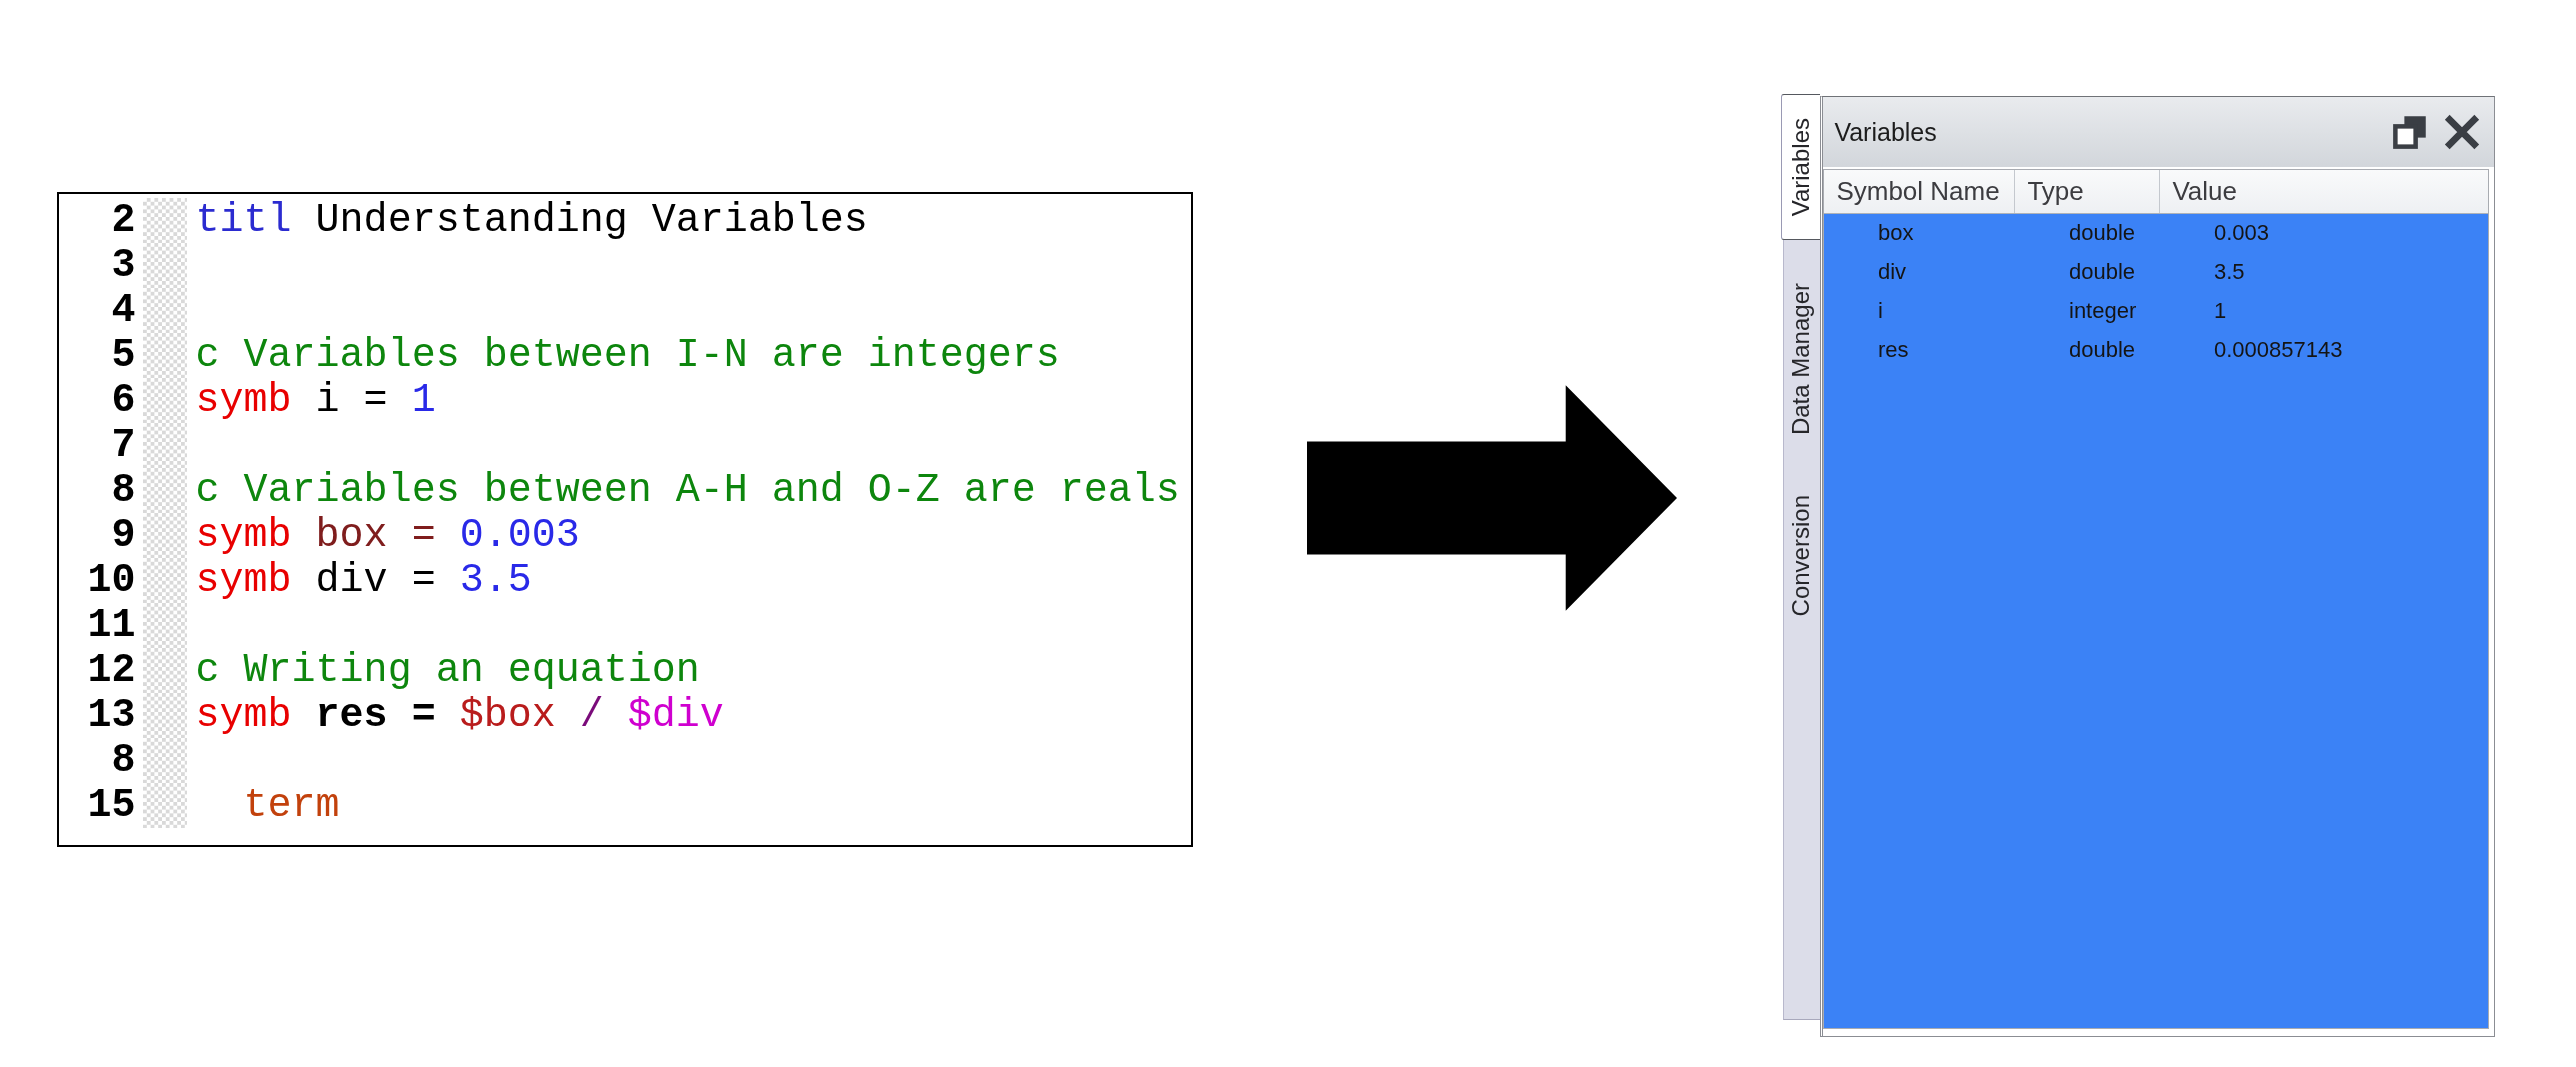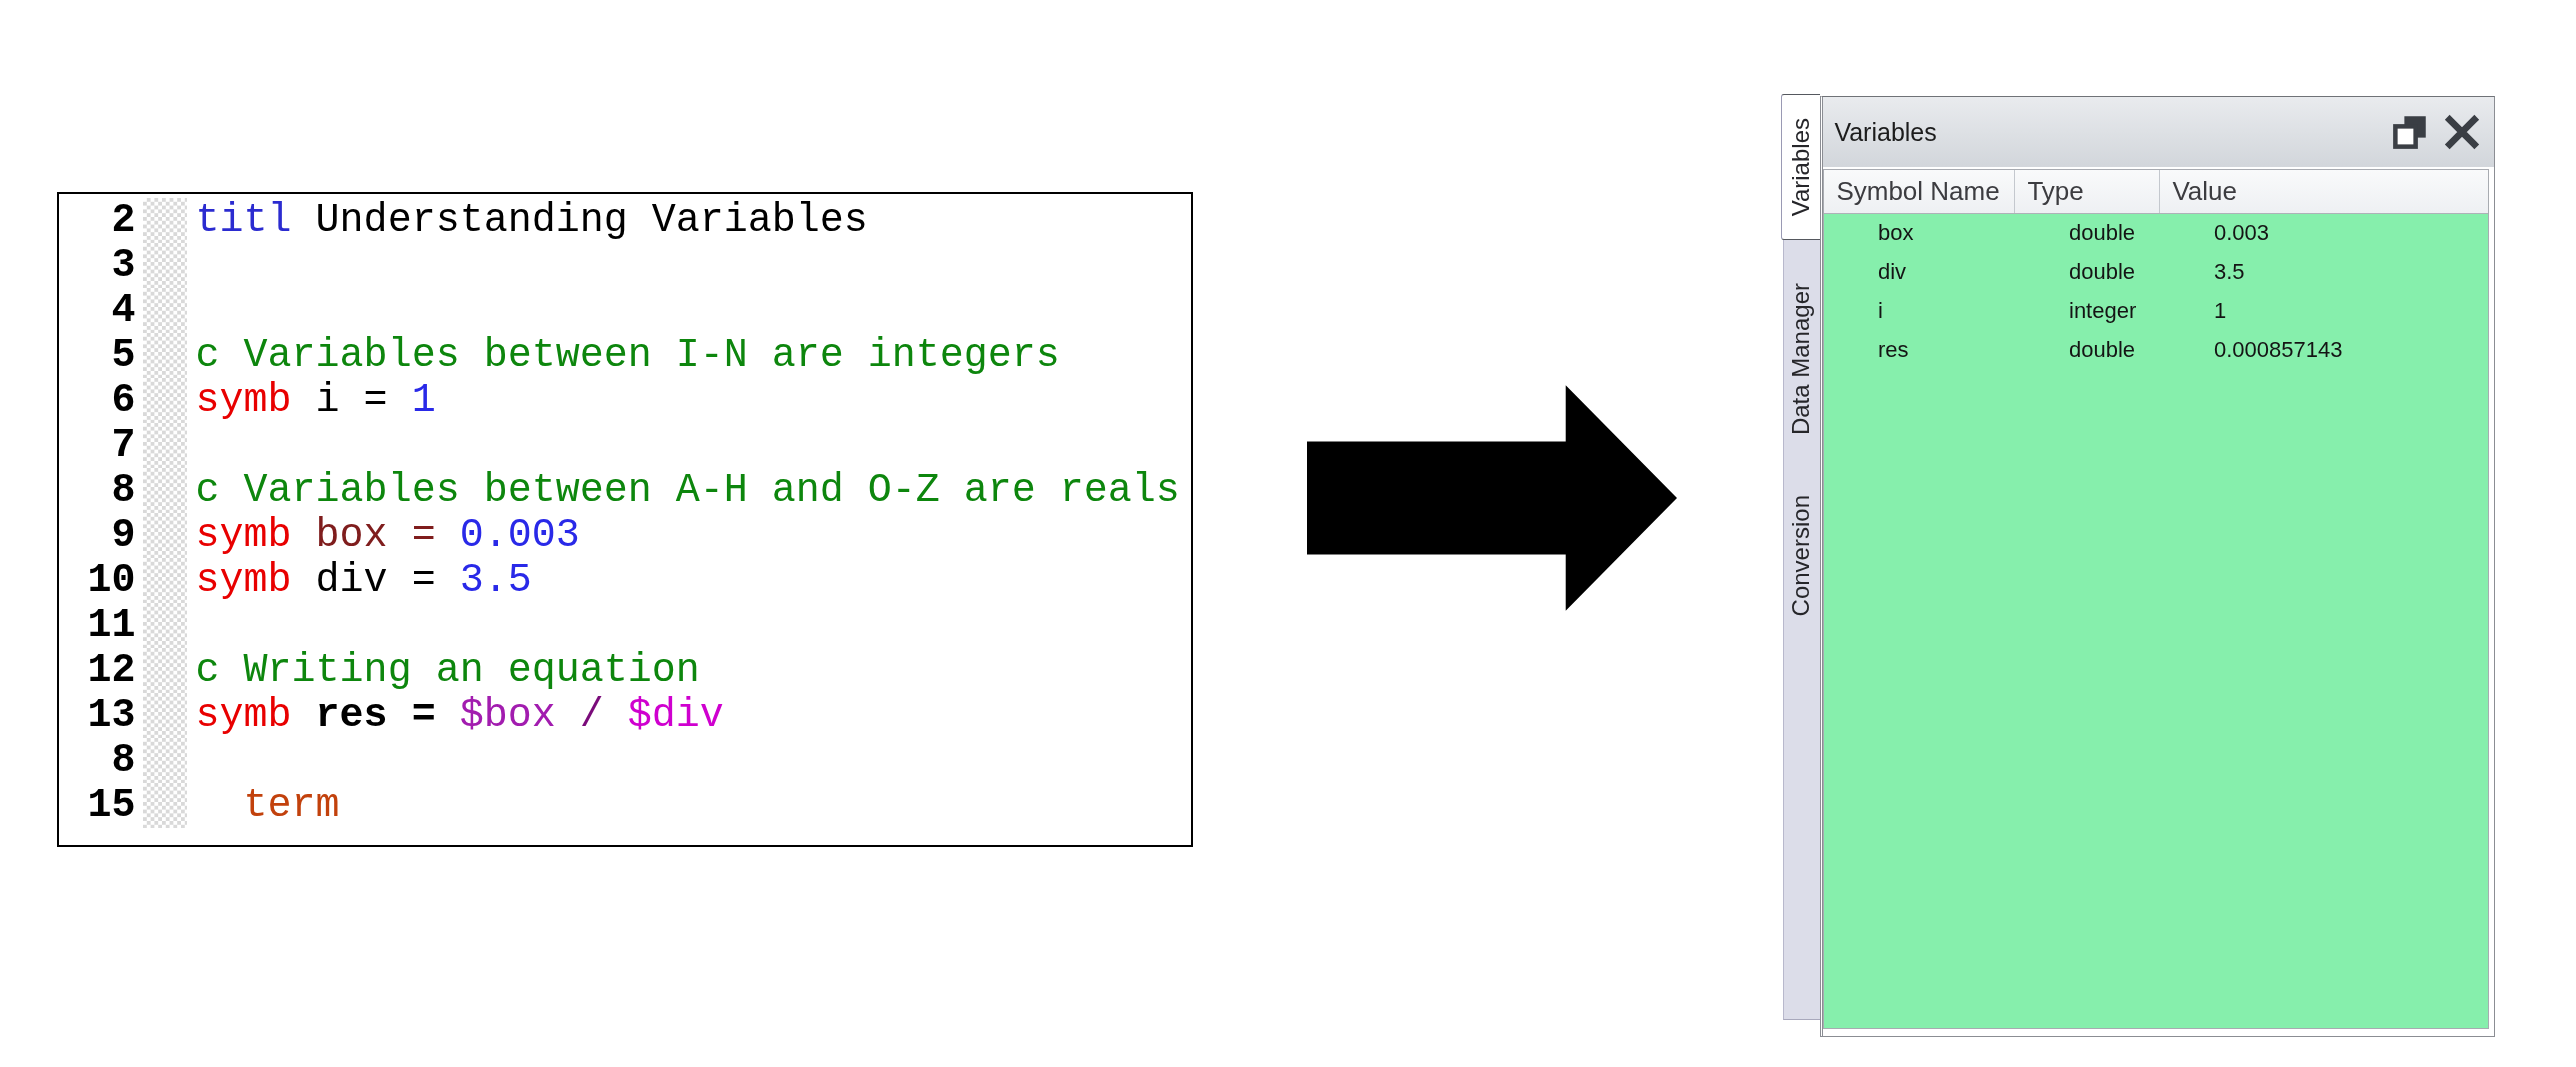--- a/index.html
+++ b/index.html
@@ -36,21 +36,21 @@
   .dock-body{position:absolute;left:1820px;top:96px;width:675px;height:941px;background:#ffffff;
              border-top:1.9px solid #6f7277;border-right:1.9px solid #8b8d93;border-bottom:1.9px solid #8b8d93;
              border-left:3.8px double #8b8d93;box-sizing:border-box;display:flex;flex-direction:column;}
   .titlebar{height:70px;flex:0 0 70px;background:linear-gradient(#e9ebee,#d2d6db);
             display:flex;align-items:center;padding:0 13.3px 0 11.4px;box-sizing:border-box;}
   .titlebar .title{font-size:25px;color:#1c1c1c;flex:1 1 auto;}
   .tb-icons{display:flex;align-items:center;gap:13.3px;}
   .tb-btn{width:38px;height:42px;display:flex;align-items:center;justify-content:center;}
 
   .var-table{flex:1 1 auto;margin:1.9px 4.8px 6.7px 0;border:1.9px solid #a8abb1;box-sizing:border-box;
-             background:#86efac;overflow:hidden;}
+             background:#3b82f6;overflow:hidden;}
   .thead{display:grid;grid-template-columns:191px 145px 1fr;height:44px;
          background:linear-gradient(#f9fafb,#eef0f3);border-bottom:1.9px solid #aeb2b8;box-sizing:border-box;}
   .th{display:flex;align-items:center;padding-left:12.4px;font-size:26px;color:#3c3c40;
       border-right:1px solid #c4c8ce;box-sizing:border-box;}
   .th:last-child{border-right:none;}
   .trow{display:grid;grid-template-columns:191px 145px 1fr;height:39px;}
   .td{display:flex;align-items:center;padding-left:54px;font-size:22px;color:#141414;box-sizing:border-box;white-space:nowrap;}
 </style>
 </head>
 <body>
@@ -110,21 +110,21 @@
           <span class="src"></span>
         </div>
         <div class="code-line">
           <span class="ln">12</span>
           <span class="hatch"></span>
           <span class="src"><span style="color: rgb(13, 134, 13);">c Writing an equation</span></span>
         </div>
         <div class="code-line">
           <span class="ln">13</span>
           <span class="hatch"></span>
-          <span class="src"><span style="color: rgb(232, 0, 0);">symb</span><span style="color: rgb(0, 0, 0); font-weight: bold;"> res = </span><span style="color: #a21caf;">$box</span><span style="color: rgb(0, 0, 0);"> </span><span style="color: rgb(122, 11, 122);">/</span><span style="color: rgb(0, 0, 0);"> </span><span style="color: rgb(207, 0, 207);">$div</span></span>
+          <span class="src"><span style="color: rgb(232, 0, 0);">symb</span><span style="color: rgb(0, 0, 0); font-weight: bold;"> res = </span><span style="color: #b91c1c;">$box</span><span style="color: rgb(0, 0, 0);"> </span><span style="color: rgb(122, 11, 122);">/</span><span style="color: rgb(0, 0, 0);"> </span><span style="color: rgb(207, 0, 207);">$div</span></span>
         </div>
         <div class="code-line">
           <span class="ln">8</span>
           <span class="hatch"></span>
           <span class="src"></span>
         </div>
         <div class="code-line">
           <span class="ln">15</span>
           <span class="hatch"></span>
           <span class="src"><span style="color: #c2410c; margin-left: 48px;">term</span></span>

